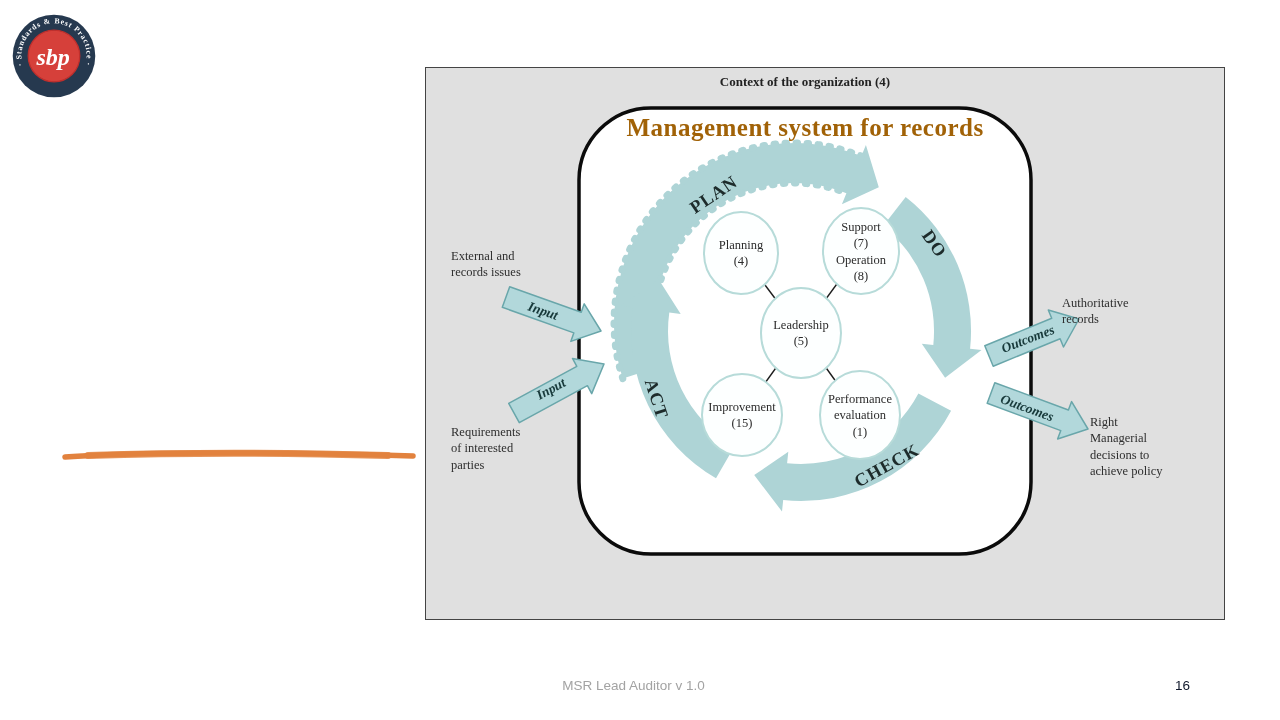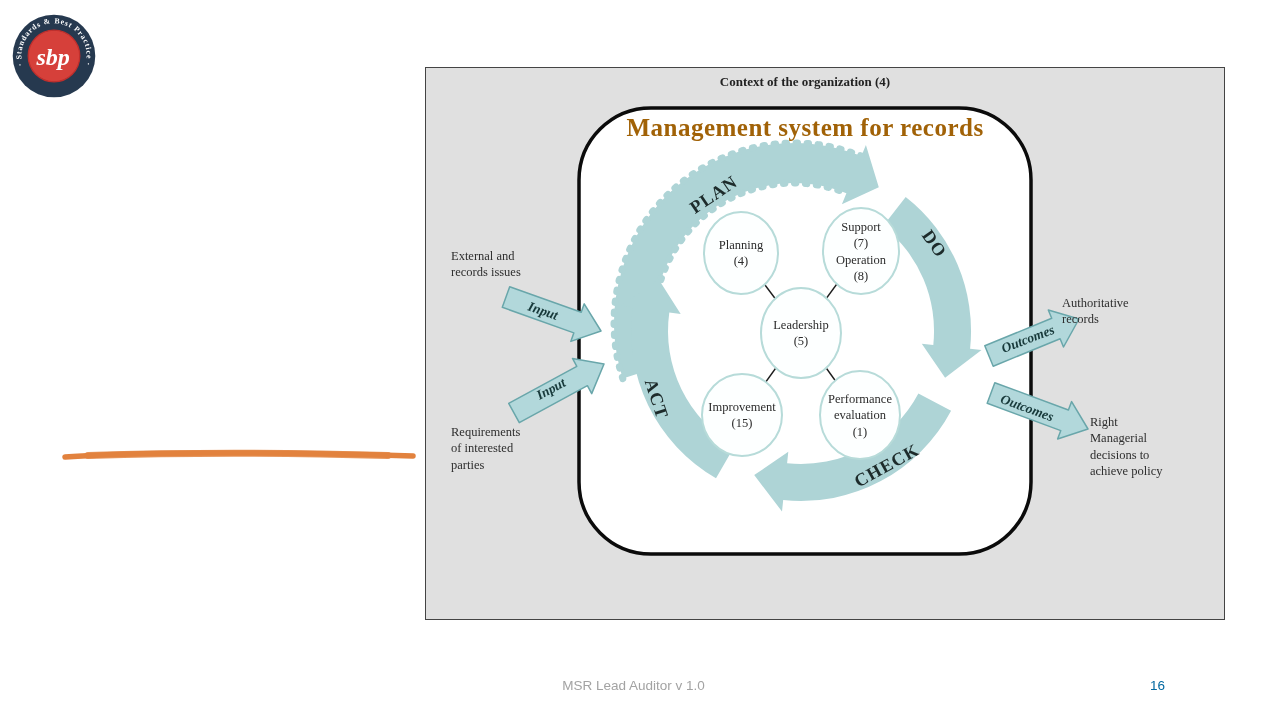--- a/index.html
+++ b/index.html
@@ -21,22 +21,22 @@
   .cycle-lbl{font-weight:bold;font-size:18px;color:#1d2b2b;letter-spacing:1px;white-space:nowrap;}
   .arrow-lbl{font-weight:bold;font-style:italic;font-size:13.5px;color:#17393a;white-space:nowrap;}
   .node-lbl{font-size:12.5px;color:#2b2b2b;text-align:center;}
   .context{position:absolute;left:153px;top:6px;width:452px;text-align:center;
            font-size:13px;font-weight:bold;color:#222;}
   .boxtitle{position:absolute;left:153px;top:46px;width:452px;text-align:center;
             font-size:25px;font-weight:bold;color:#a16207;letter-spacing:.5px;}
   
   .footer-version{position:absolute;left:0;top:678px;width:1267px;text-align:center;
           font-family:"Liberation Sans",sans-serif;font-size:13.5px;color:#a3a3a3;}
-  .footer-page{position:absolute;left:1150px;top:678px;width:40px;text-align:left;
-          font-family:"Liberation Sans",sans-serif;font-size:13.5px;color:#0369a1;}
+  .footer-page{position:absolute;left:1150px;top:678px;width:40px;text-align:right;
+          font-family:"Liberation Sans",sans-serif;font-size:13.5px;color:#0f172a;}
 </style>
 </head>
 <body>
 
 <div class="slide">
 
   <svg class="logo" viewBox="0 0 100 100">
     <circle cx="50" cy="50" r="48" fill="#26394f"></circle>
     <circle cx="50" cy="50" r="30" fill="#d6403a" stroke="#c02f2c" stroke-width="1.5"></circle>
     <path id="logo-ring-path" d="M18.9,71.8 A38,38 0 1 1 81.1,71.8" fill="none"></path>

